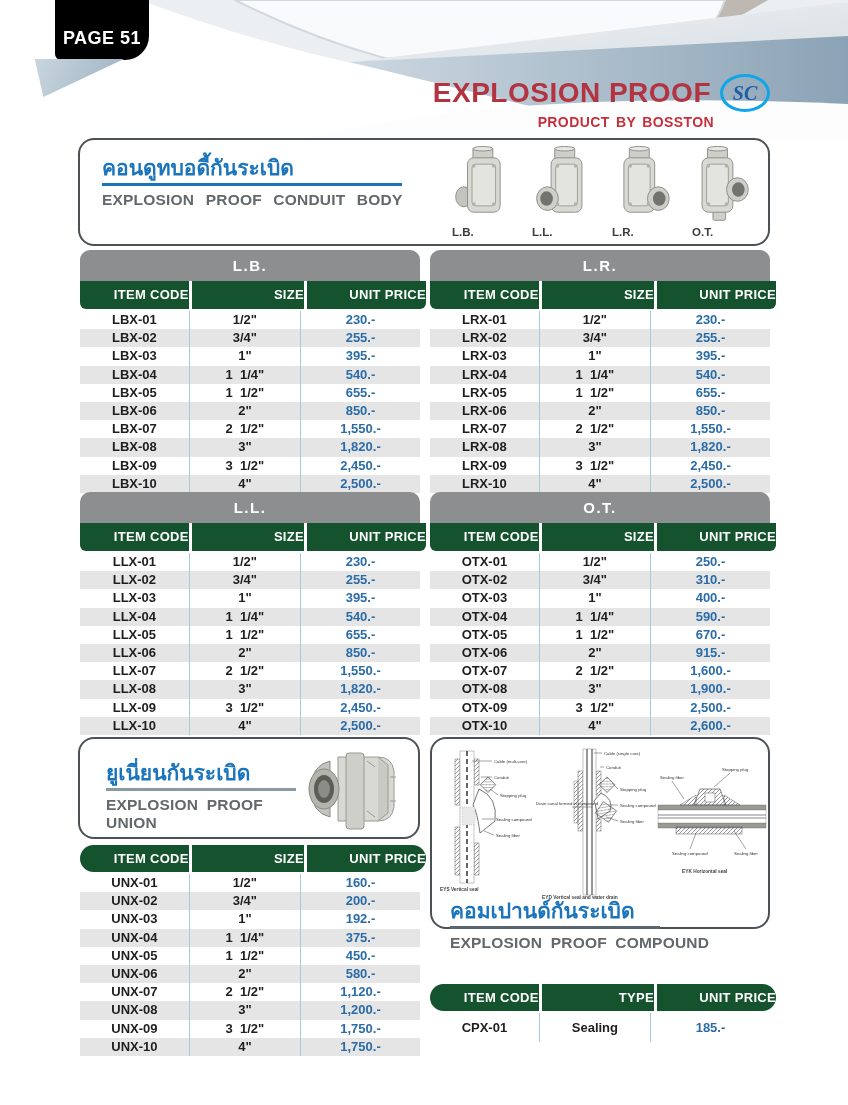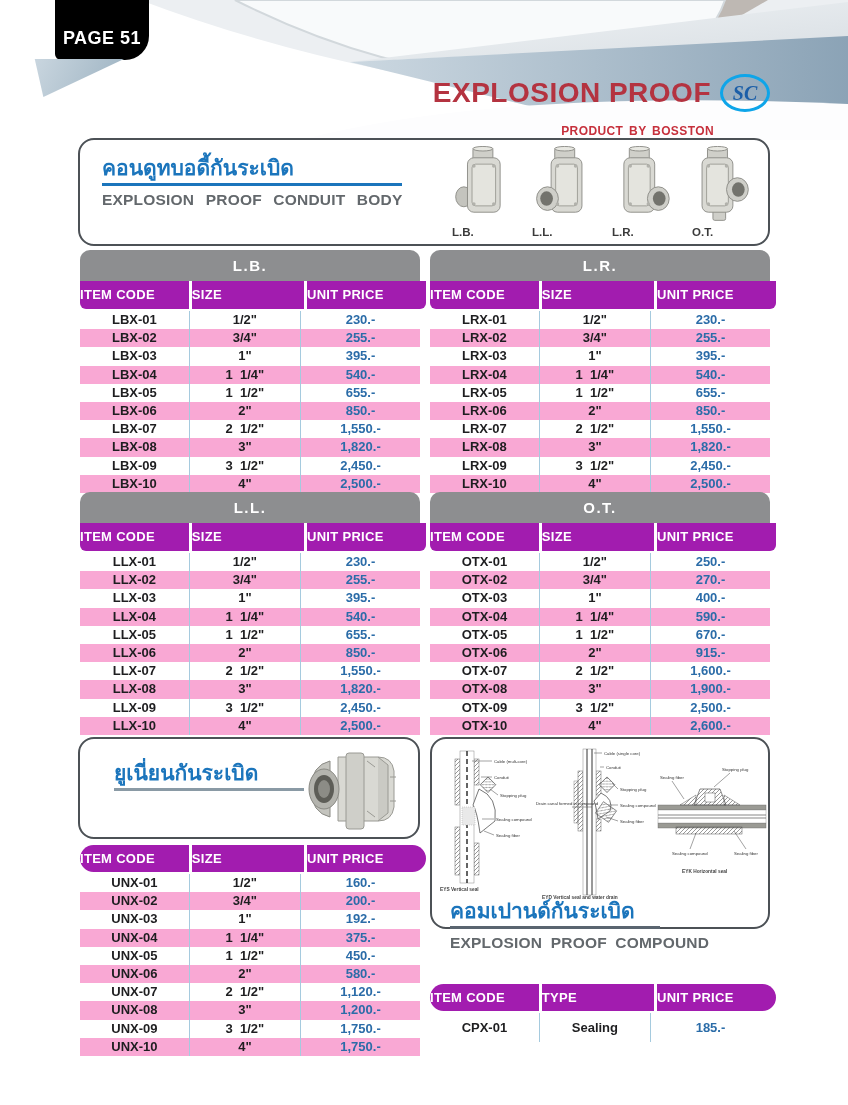--- a/index.html
+++ b/index.html
@@ -14,45 +14,45 @@
             box-sizing:border-box;letter-spacing:.5px}
   .tab-tri{position:absolute;left:28px;top:59px;width:96px;height:38px;
            background:linear-gradient(115deg,#ccd8e1,#9cb2c1);
            clip-path:polygon(7% 0,100% 0,16% 100%)}
   .brand{position:absolute;left:470px;top:74px;width:300px}
   .brand-row{display:flex;align-items:center;justify-content:flex-end;gap:9px}
   .brand-title{color:#b43340;font-size:28px;font-weight:bold;letter-spacing:.5px;white-space:nowrap}
   .sc-logo{width:50px;height:38px;border:3px solid #0ea5e9;border-radius:50%;
            display:flex;align-items:center;justify-content:center;flex:0 0 auto;
            color:#1c5fa8;font:italic bold 20px "Liberation Serif",serif;box-sizing:border-box}
-  .brand-sub{color:#c6303c;font-size:12px;font-weight:bold;text-align:right;
-             letter-spacing:.4px;word-spacing:2px;margin-top:12px;padding-right:56px}
+  .brand-sub{color:#c6303c;font-size:14px;font-weight:bold;text-align:right;
+             letter-spacing:.4px;word-spacing:2px;margin-top:2px;padding-right:56px}
 
   
   .sbox{position:absolute;border:2px solid #4c5156;border-radius:16px;background:#fff;box-sizing:border-box}
   .thai{color:#1b75bc;font-size:21px;font-weight:bold;line-height:1.1}
   .t-ul{height:2.5px;margin:4px 0 5px}
   .en-sub{color:#63686c;font-size:15.5px;font-weight:bold;letter-spacing:.2px;word-spacing:7px}
 
   
   .ptable{position:absolute;width:340px}
   .tbar{height:31px;line-height:31px;background:#8d8e90;color:#fff;text-align:center;
         font-size:15px;font-weight:bold;letter-spacing:1.5px;border-radius:10px 10px 0 0}
   .thead{display:grid;grid-template-columns:32% 33% 35%;gap:0 3px;height:28px}
-  .hcell{background:#a21caf;color:#fff;font-size:13px;font-weight:bold;text-align:left;
+  .hcell{background:#14532d;color:#fff;font-size:13px;font-weight:bold;text-align:right;
          line-height:28px;letter-spacing:.3px}
   .thead.sq .hcell:first-child{border-radius:0 0 0 6px}
   .thead.sq .hcell:last-child{border-radius:0 0 6px 0}
   .thead.pill{height:27px}
   .thead.pill .hcell{line-height:27px}
   .thead.pill .hcell:first-child{border-radius:14px 0 0 14px}
   .thead.pill .hcell:last-child{border-radius:0 14px 14px 0}
   .tbody{margin-top:2px}
   .trow{display:grid;grid-template-columns:32% 33% 35%;height:18.2px}
-  .trow.alt{background:#f9a8d4}
+  .trow.alt{background:#e5e5e5}
   .tcell{font-size:13px;font-weight:bold;color:#1e1e20;text-align:center;
          line-height:18.2px;white-space:pre;overflow:hidden}
   .tcell.c1{border-left:1px solid #a5cade;border-right:1px solid #a5cade}
   .tcell.c2{color:#2b6ca8}
   .cpx .tbody{}
   .cpx .trow{height:29px}
   .cpx .tcell{line-height:29px}
 
   
   .prod-strip{position:absolute;right:10px;top:6px;display:flex;gap:8px}
@@ -357,21 +357,21 @@
   </div>
   <div class="tbody">
       <div class="trow">
         <div class="tcell c0">OTX-01</div>
         <div class="tcell c1">1/2"</div>
         <div class="tcell c2">250.-</div>
       </div>
       <div class="trow alt">
         <div class="tcell c0">OTX-02</div>
         <div class="tcell c1">3/4"</div>
-        <div class="tcell c2">270.-</div>
+        <div class="tcell c2">310.-</div>
       </div>
       <div class="trow">
         <div class="tcell c0">OTX-03</div>
         <div class="tcell c1">1"</div>
         <div class="tcell c2">400.-</div>
       </div>
       <div class="trow alt">
         <div class="tcell c0">OTX-04</div>
         <div class="tcell c1">1  1/4"</div>
         <div class="tcell c2">590.-</div>
@@ -403,23 +403,24 @@
       </div>
       <div class="trow alt">
         <div class="tcell c0">OTX-10</div>
         <div class="tcell c1">4"</div>
         <div class="tcell c2">2,600.-</div>
       </div>
     </div>
 </div>
 
 <div class="sbox" style="left:78px;top:737px;width:342px;height:102px">
-  <div style="position:absolute;left:34px;top:22px;width:210px">
+  <div style="position:absolute;left:26px;top:22px;width:210px">
     <div class="thai">ยูเนี่ยนกันระเบิด</div>
     <div class="t-ul" style="background:#8a9aa5;width:190px"></div>
+    <div class="en-sub" style="word-spacing:4px">EXPLOSION PROOF UNION</div>
   </div>
   <svg width="104" height="92" viewBox="0 0 104 92" style="position:absolute;right:14px;top:4px">
     <path d="M38 14 H78 Q92 14 94 28 V64 Q92 78 78 78 H38 Z" fill="#d9d9d3" stroke="#9a9a94"></path>
     <path d="M78 14 L88 22 V70 L78 78" fill="#cacac4" stroke="#9a9a94"></path>
     <rect x="46" y="10" width="18" height="76" rx="3" fill="#cfcfc9" stroke="#9a9a94"></rect>
     <path d="M30 18 Q12 22 10 46 Q12 70 30 74 Z" fill="#c4c4be" stroke="#8a8a84"></path>
     <ellipse cx="24" cy="46" rx="15" ry="20" fill="#b4b4ae" stroke="#8a8a84"></ellipse>
     <ellipse cx="24" cy="46" rx="10" ry="14" fill="#5d5d57"></ellipse>
     <ellipse cx="24" cy="46" rx="6" ry="9" fill="#8c8c86"></ellipse>
     <path d="M67 18 l8 6 M67 68 l8 6 M90 34 h6 M90 58 h6" stroke="#9a9a94" fill="none"></path>

